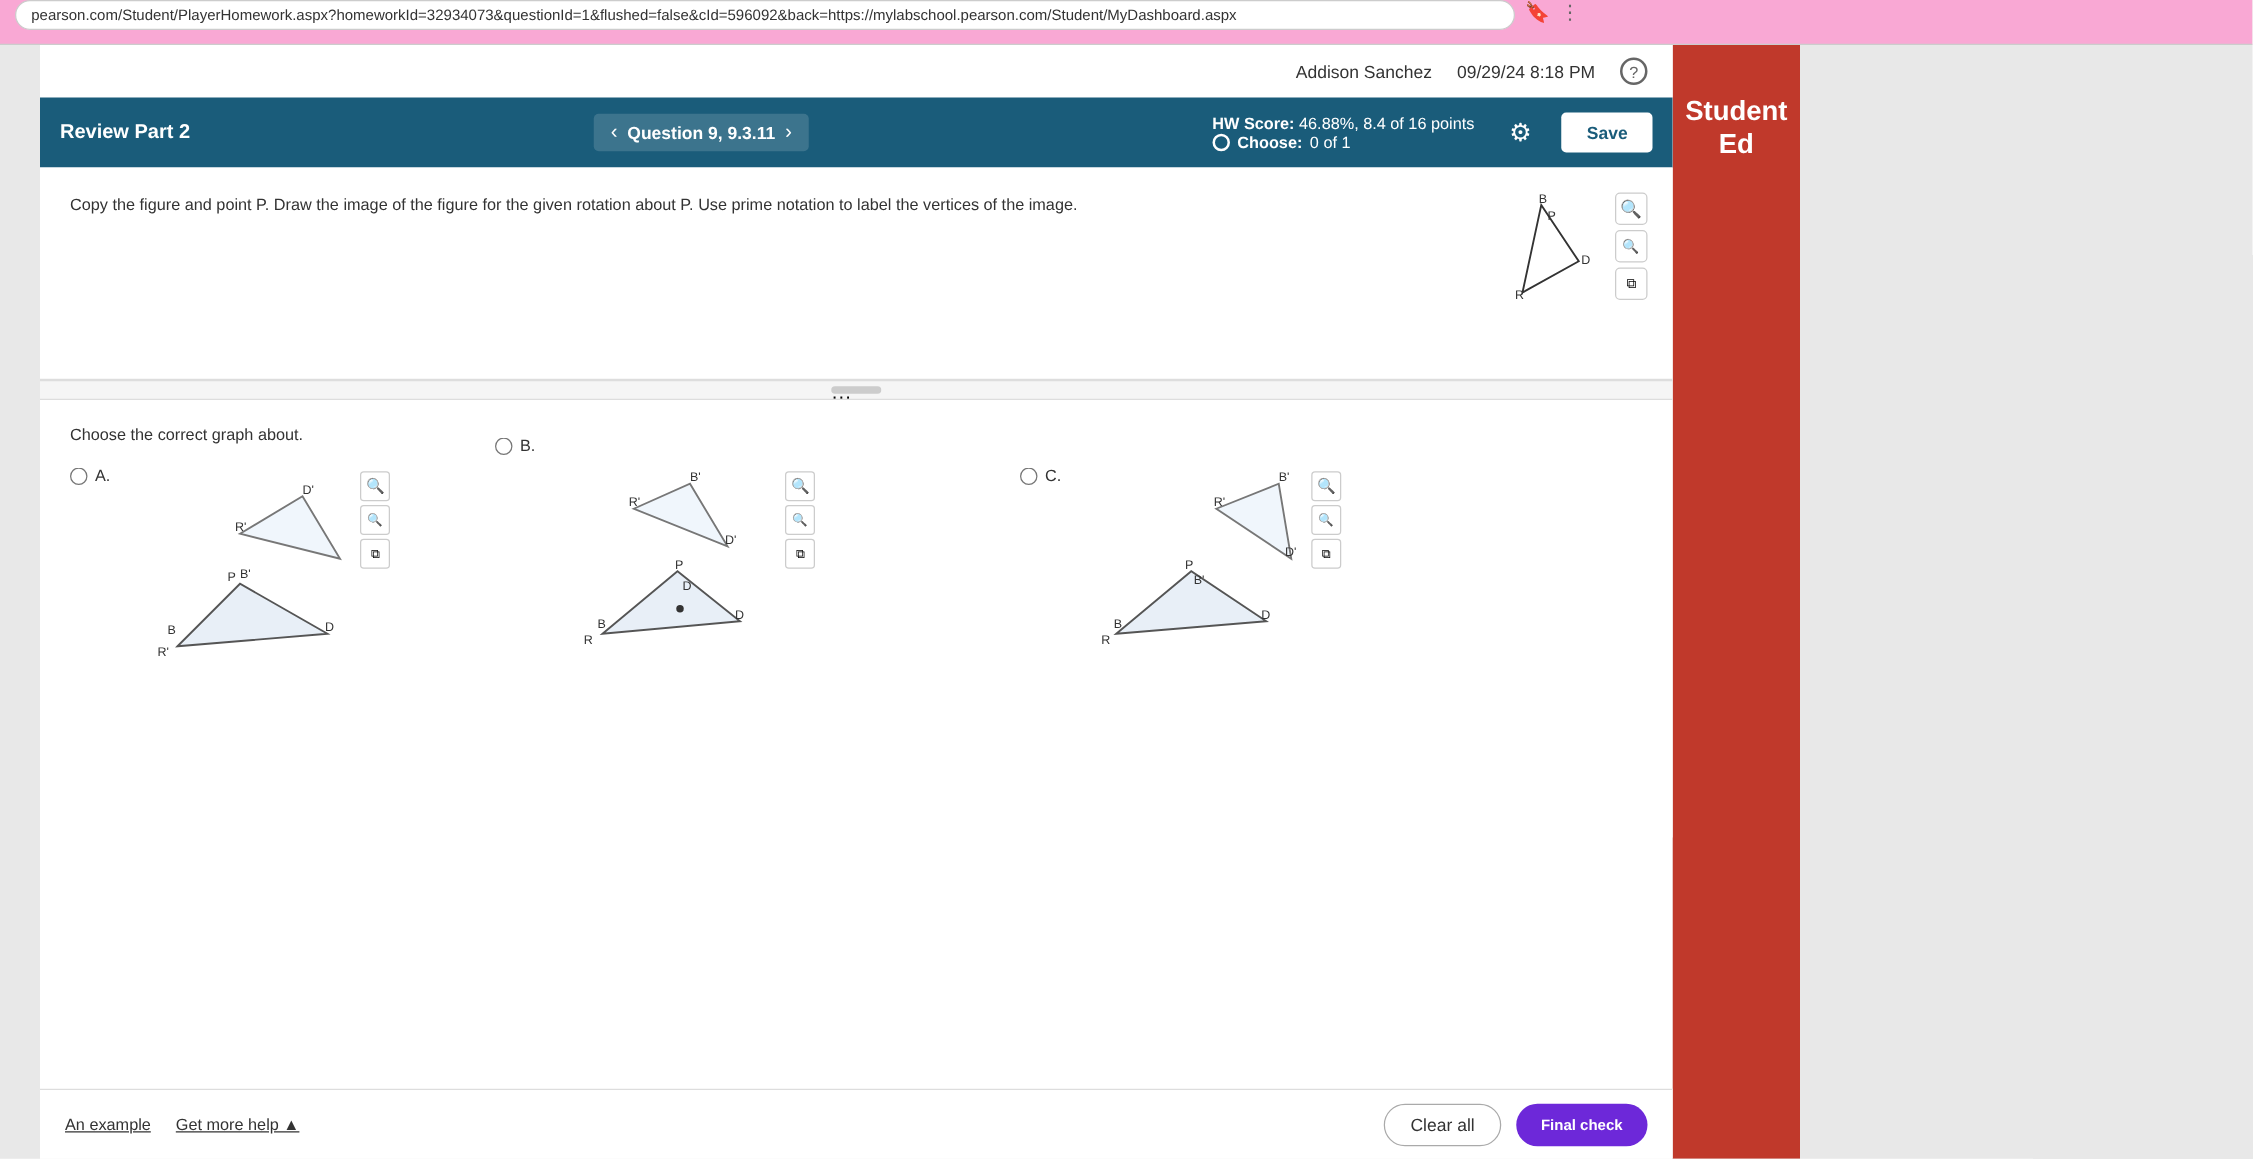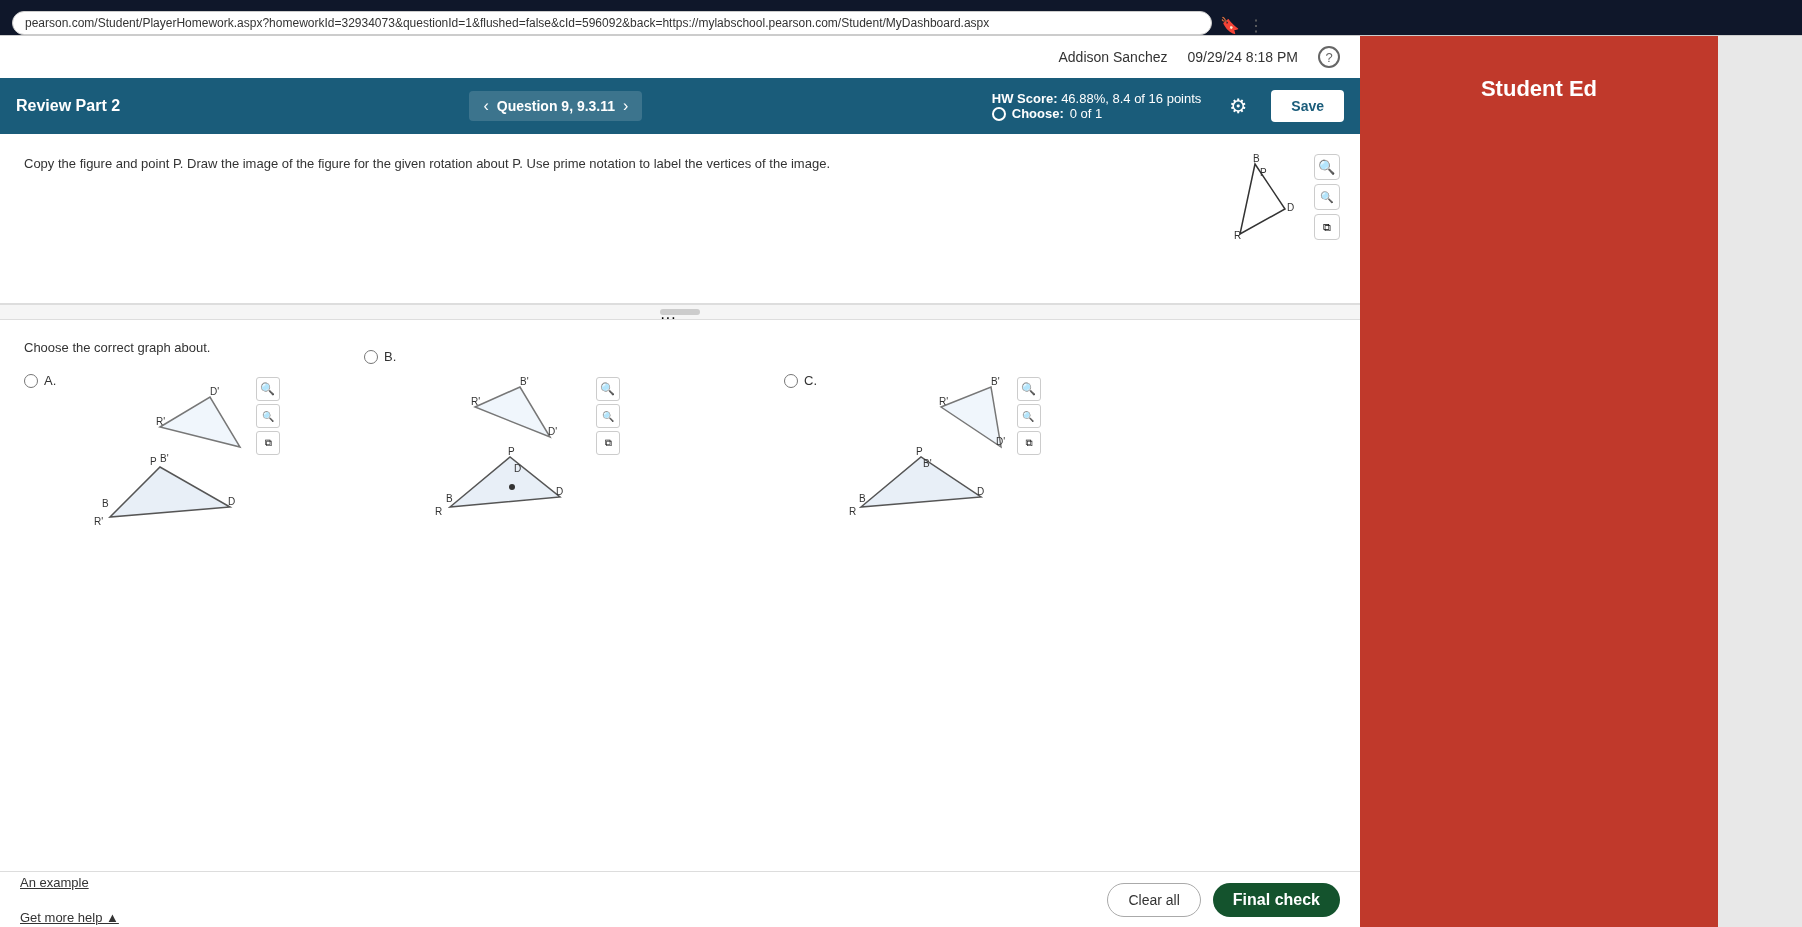--- a/index.html
+++ b/index.html
@@ -6,24 +6,24 @@
     body {
       font-family: Arial, sans-serif;
       background: #e8e8e8;
       width: 1802px;
       min-height: 927px;
       overflow-x: hidden;
     }
 
     
     .browser-bar {
-      background: #0f172a;
+      background: #f9a8d4;
       height: 36px;
       display: flex;
-      align-items: flex-end;
+      align-items: flex-start;
       padding: 0 12px;
       gap: 8px;
       border-bottom: 1px solid #ccc;
     }
     .url-bar {
       flex: 1;
       background: white;
       border: 1px solid #ccc;
       border-radius: 16px;
       padding: 4px 12px;
@@ -34,21 +34,22 @@
     .browser-icons {
       display: flex;
       gap: 8px;
       color: #666;
       font-size: 16px;
     }
 
     
     .main-container {
       display: flex;
-      width: 1718px;
+      width: 1440px;
+      padding-left: 32px;
     }
 
     
     .pearson-content {
       width: 1360px;
       background: #fff;
       min-height: 891px;
       position: relative;
     }
 
@@ -322,21 +323,20 @@
       background: white;
       border-top: 1px solid #ddd;
       display: flex;
       align-items: center;
       justify-content: space-between;
       padding: 0 20px;
     }
     .bottom-links {
       display: flex;
       gap: 20px;
-      flex-direction: column;
     }
     .bottom-link {
       font-size: 13px;
       color: #333;
       cursor: pointer;
       text-decoration: underline;
     }
     .bottom-actions {
       display: flex;
       gap: 12px;
@@ -344,25 +344,25 @@
     .clear-all-btn {
       background: white;
       border: 1px solid #aaa;
       padding: 8px 20px;
       border-radius: 20px;
       font-size: 14px;
       cursor: pointer;
       color: #333;
     }
     .final-check-btn {
-      background: #14532d;
+      background: #6d28d9;
       border: none;
       padding: 8px 20px;
       border-radius: 20px;
-      font-size: 16px;
+      font-size: 12px;
       cursor: pointer;
       color: white;
       font-weight: bold;
     }
 
     
     svg text { font-family: Arial, sans-serif; font-size: 10px; fill: #333; }
   </style>
 </head>
 <body>

